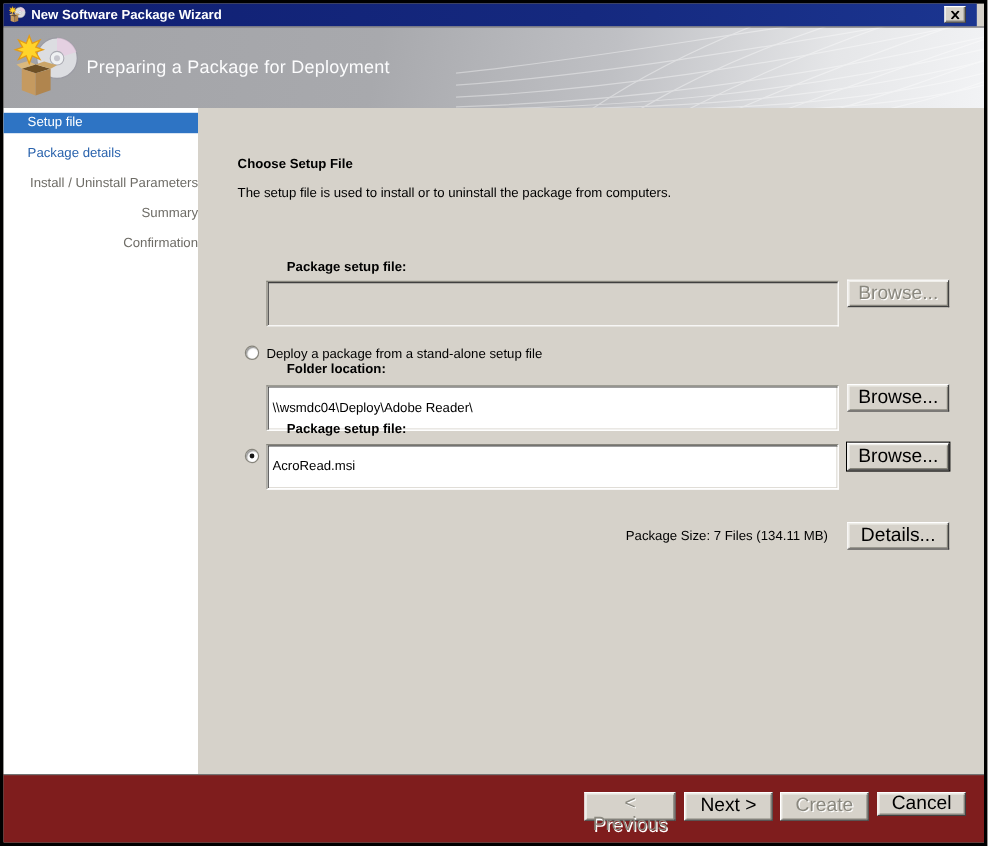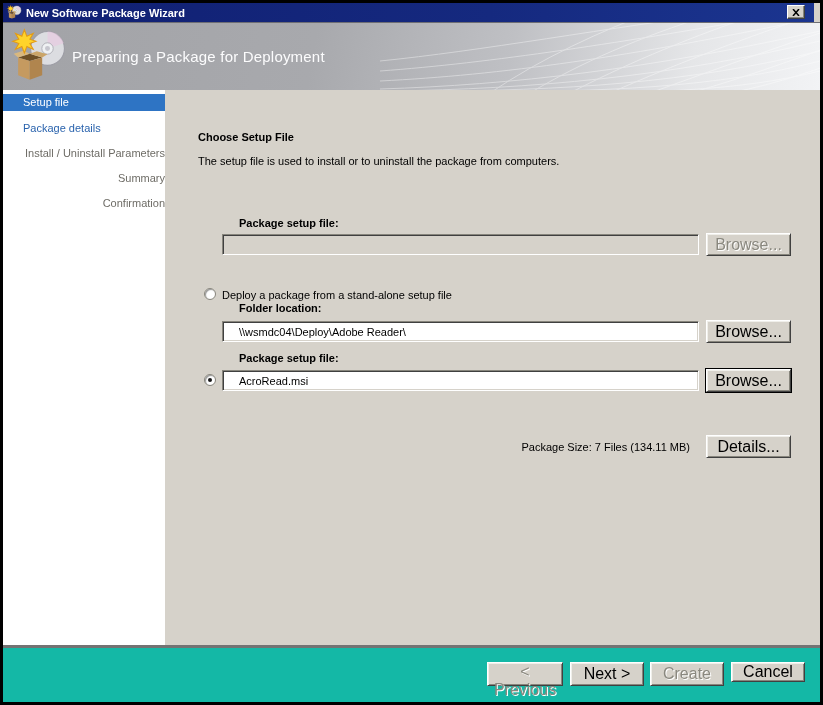--- a/index.html
+++ b/index.html
@@ -57,23 +57,23 @@
   }
   .radio.checked::after {
     content:""; position:absolute; left:3px; top:3px; width:4px; height:4px;
     border-radius:50%; background:#161616;
   }
   .radio-label { position:absolute; white-space:nowrap; cursor:default; }
 
   .field-label { position:absolute; font-weight:bold; white-space:nowrap;margin-left:17px; }
 
   .txt {
-    position:absolute; height:21px; width:477px; left:57px;
+    position:absolute; height:38px; width:477px; left:57px;
     font-family:"Liberation Sans",sans-serif; font-size:11px;
-    background:#fff; color:#000; padding:2px 16px;
+    background:#fff; color:#000; padding:2px 4px;
     border:1px solid; border-color:#87857C #FFFFFF #FFFFFF #87857C;
     box-shadow: inset 1px 1px 0 #404040, inset -1px -1px 0 #D6D2CA;
   }
   .txt:disabled { background:#D6D2CA; color:#6E6C66; }
 
   .btn {
     position:absolute; height:23px;
     font-family:"Liberation Sans",sans-serif; font-size:16px; color:#000;
     background:#D6D2CA; text-align:center; cursor:pointer;
     border:1px solid; border-color:#FFFFFF #404040 #404040 #FFFFFF;
@@ -94,21 +94,21 @@
   .btn-browse2 { left:541px; top:230px; width:85px; }
 
   .lbl-pkg2 { left:57px; top:262px; }
   .inp-pkg2 { top:280px; }
   .btn-browse3 { left:541px; top:279px; width:85px; }
 
   .pkg-size { position:absolute; right:130px; top:351px; white-space:nowrap; }
   .btn-details { left:541px; top:345px; width:85px; }
 
   
-  .footer { position:absolute; left:0; right:0; bottom:0; top:642px; background:#14b8a6; border-top:3px solid #737373; }
+  .footer { position:absolute; left:0; right:0; bottom:0; top:642px; background:#7f1d1d; border-top:1px solid #737373; }
   .btn-prev   { left:484px; top:14px; width:76px; height:24px; }
   .btn-next   { left:567px; top:14px; width:74px; height:24px; }
   .btn-create { left:647px; top:14px; width:74px; height:24px; }
   .btn-cancel { left:728px; top:14px; width:74px; height:20px; }
 </style>
 </head>
 <body>
 
 <div class="window">
 

